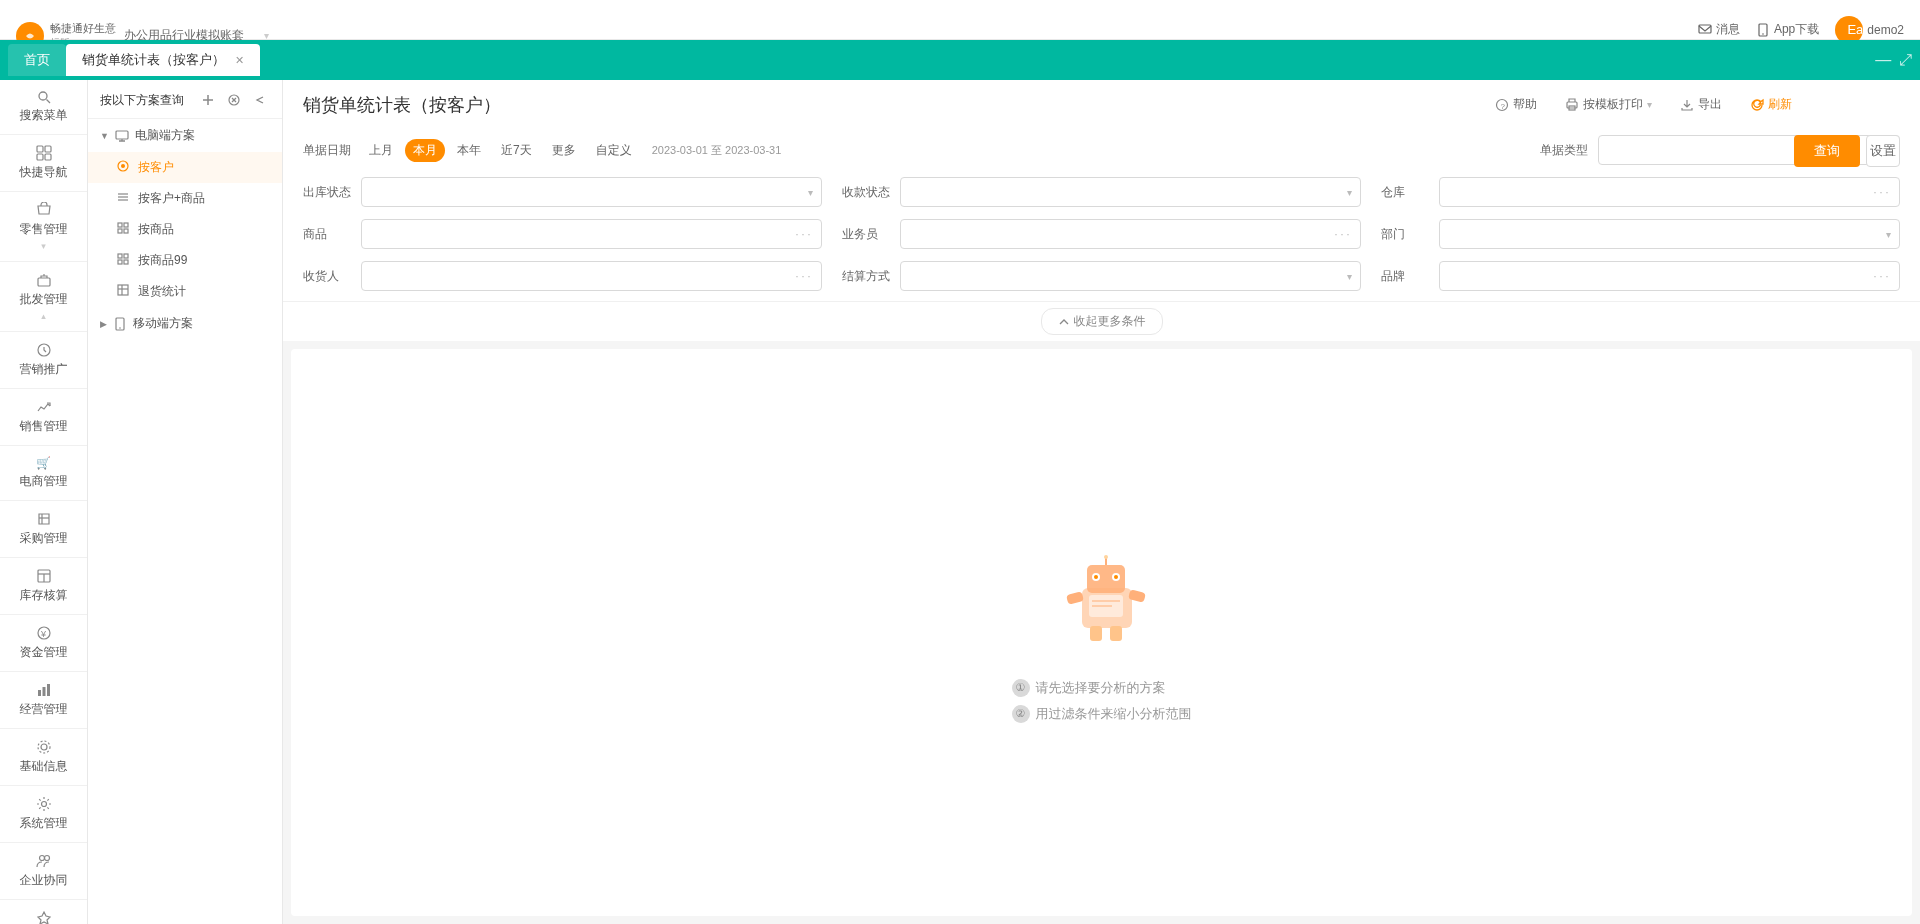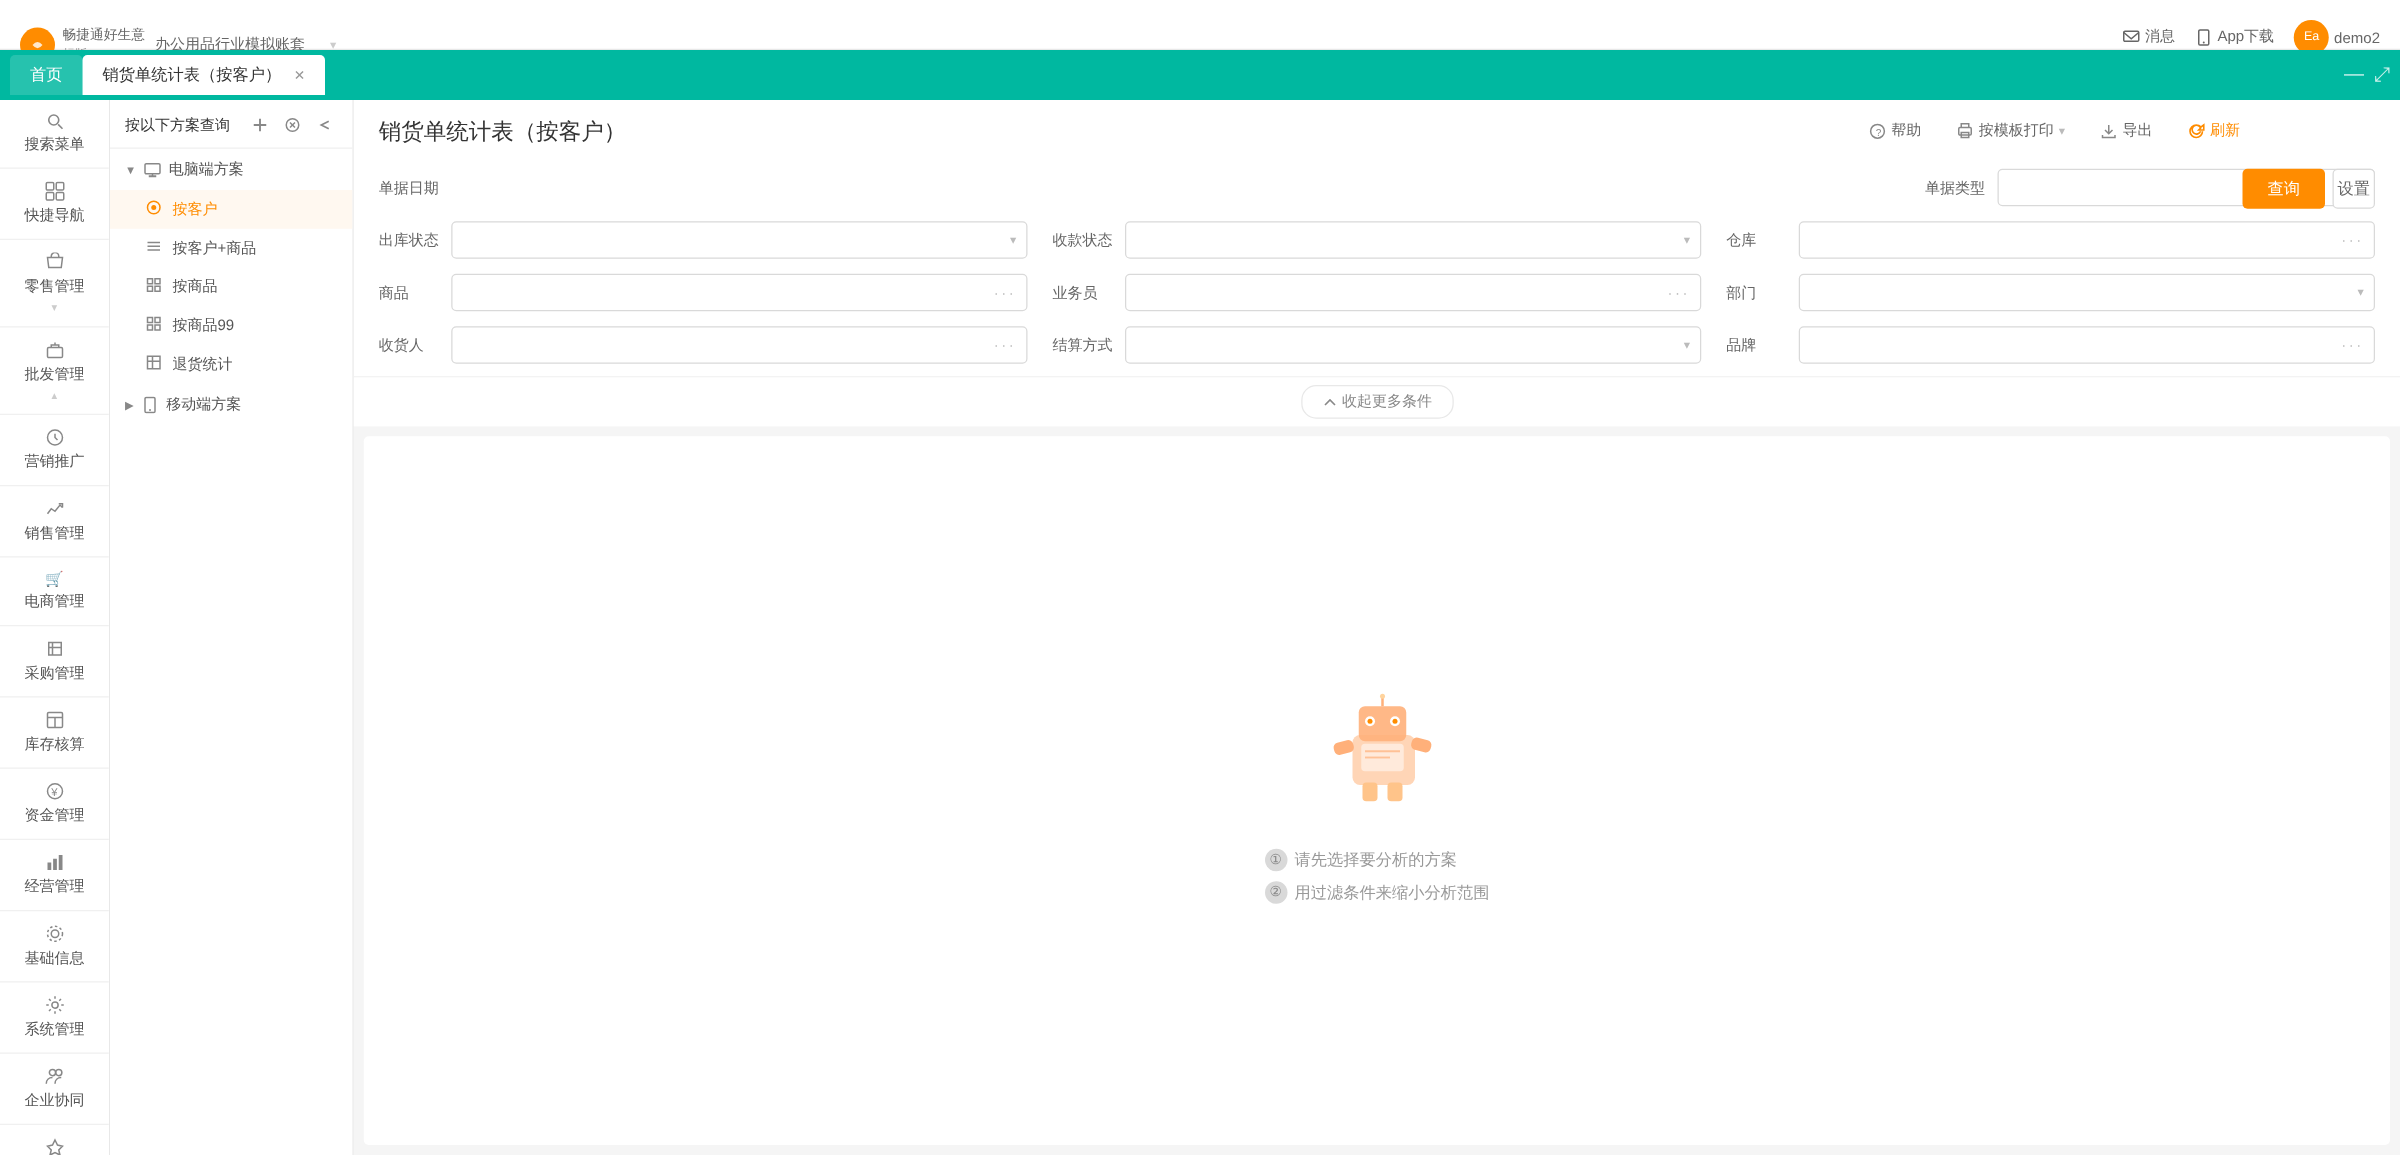--- a/index.html
+++ b/index.html
@@ -20,21 +20,21 @@
     .logo-area { display: flex; align-items: center; gap: 6px; }
     .logo-icon { width: 28px; height: 28px; background: #ff8c00; border-radius: 50%; display: flex; align-items: center; justify-content: center; color: white; font-size: 10px; font-weight: bold; }
     .logo-text { font-size: 11px; color: #666; line-height: 1.3; }
     .logo-subtext { font-size: 10px; color: #999; }
     .breadcrumb-area { display: flex; align-items: center; gap: 20px; }
     .breadcrumb-text { font-size: 12px; color: #666; }
     .breadcrumb-arrow { color: #ccc; font-size: 10px; }
 
     .top-header-right { display: flex; align-items: center; gap: 16px; }
     .header-action { display: flex; align-items: center; gap: 4px; font-size: 12px; color: #666; cursor: pointer; margin-top: 20px; }
-    .user-avatar { width: 28px; height: 28px; border-radius: 50%; background: #ff8c00; display: flex; align-items: center; justify-content: center; color: white; font-size: 10px; overflow: hidden; }
+    .user-avatar { width: 28px; height: 28px; border-radius: 50%; background: #ff8c00; display: flex; align-items: center; justify-content: flex-end; color: white; font-size: 13px; overflow: hidden; }
 
     
     .tab-bar {
       height: 40px;
       background: #00b8a0;
       display: flex;
       align-items: center;
       padding: 0 8px;
       flex-shrink: 0;
     }
@@ -609,20 +609,29 @@
 
         <div style="position:absolute;right:20px;top:55px;display:flex;flex-direction:row;gap:6px;z-index:10;">
           <button class="btn-query">查询</button>
           <button class="btn-settings">设置</button>
         </div>
 
         <div style="padding: 0 20px 10px; border-bottom: 1px solid #f0f0f0;">
           <div class="filter-row">
             <div class="filter-item" style="flex:0 0 auto;gap:8px;">
               <span class="filter-label">单据日期</span>
+              <div class="date-tabs">
+                <span class="date-tab">上月</span>
+                <span class="date-tab active">本月</span>
+                <span class="date-tab">本年</span>
+                <span class="date-tab">近7天</span>
+                <span class="date-tab">更多</span>
+                <span class="date-tab">自定义</span>
+                <span class="date-range" style="margin-left:8px;">2023-03-01 至 2023-03-31</span>
+              </div>
             </div>
             <div style="flex:1;"></div>
             <div class="filter-item" style="flex: 0 0 360px;">
               <span class="filter-label">单据类型</span>
               <div class="filter-control" style="flex:1;">
                 <span></span>
                 <span class="arrow">▾</span>
               </div>
             </div>
           </div>

